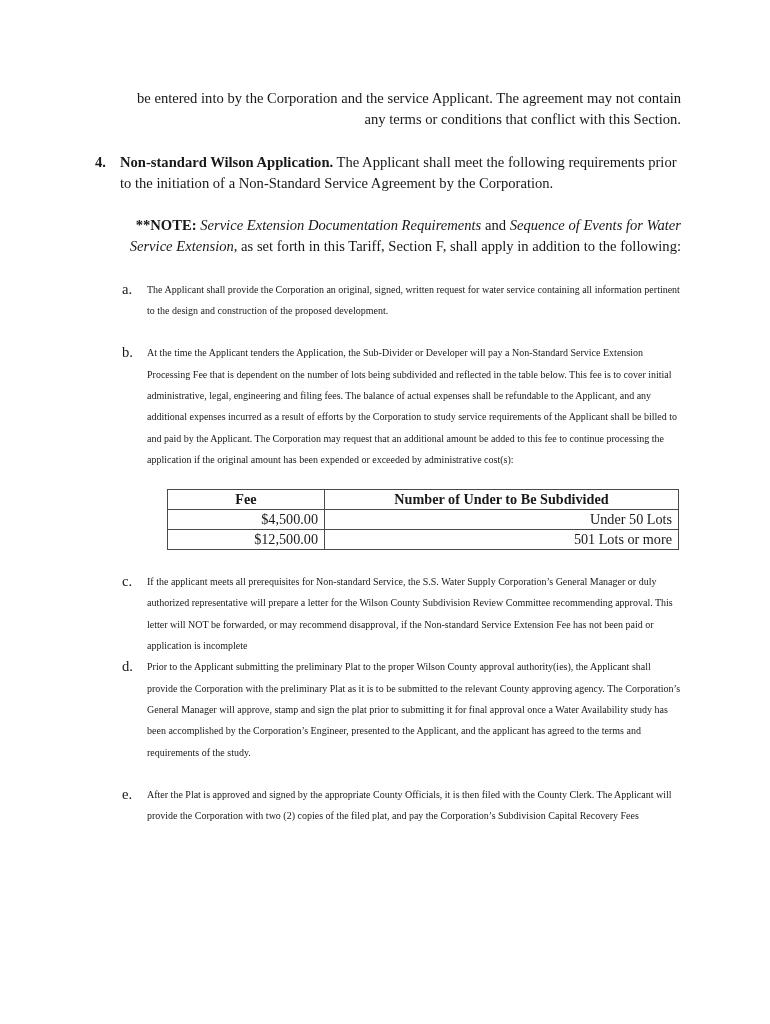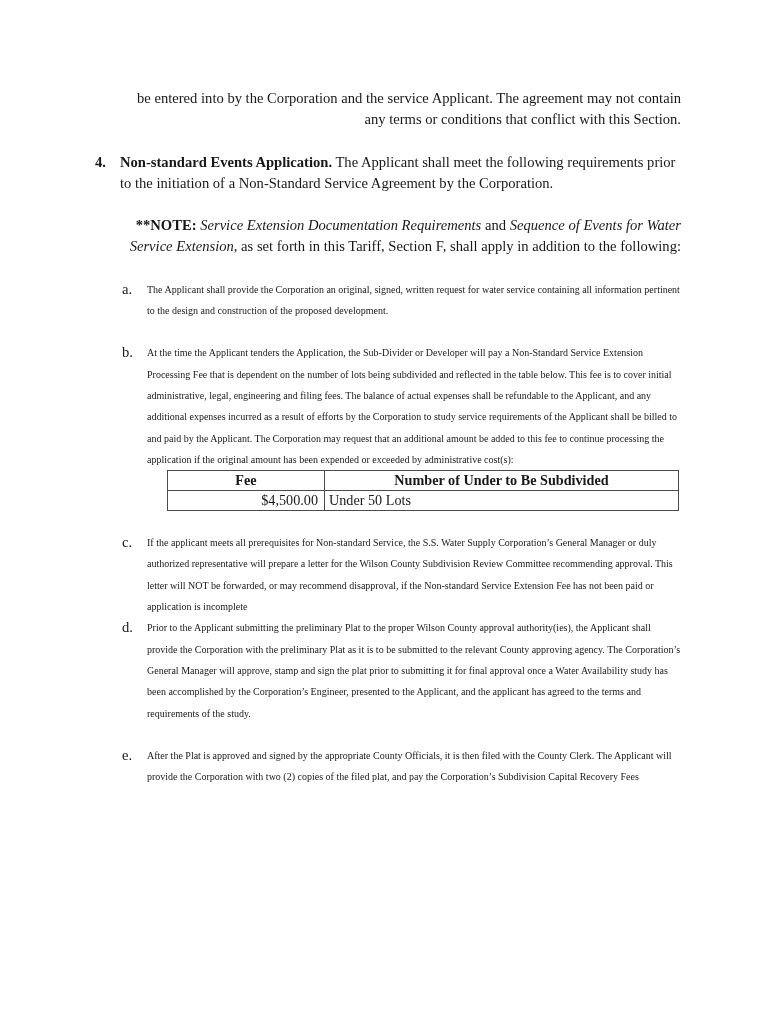--- a/index.html
+++ b/index.html
@@ -98,20 +98,21 @@
   .letteritem .body {
     font-size: 10px;
     line-height: 21.3px;
   }
 
   b, .b { font-weight: bold; }
   i, .i { font-style: italic; }
 
   
   .tablewrap {
+    margin-top: 19px;
     margin-left: 72px;
     width: 472px;
   }
   table.feetable {
     border-collapse: collapse;
     width: 512px;
     font-size: 14.2px;
     border: 1.6px solid #3b3b3b;
   }
   table.feetable th,
@@ -123,36 +124,36 @@
   }
   table.feetable th {
     font-weight: bold;
     text-align: center;
   }
   table.feetable td.fee {
     text-align: right;
     width: 144px;
   }
   table.feetable td.lots {
-    text-align: left;
+    text-align: right;
     padding-left: 4px;
   }
   table.feetable th.fee-h { width: 144px; }
 </style>
 </head>
 <body>
 
 <div class="page">
   <div class="content">
 
     <p class="para cont">be entered into by the Corporation and the service Applicant. The agreement may not contain any terms or conditions that conflict with this Section.</p>
 
     <div class="numitem">
       <span class="marker">4.</span>
-      <div class="body"><b>Non-standard Events Application.</b><span> The Applicant shall meet the following requirements prior to the initiation of a Non-Standard Service Agreement by the Corporation.</span></div>
+      <div class="body"><b>Non-standard Wilson Application.</b><span> The Applicant shall meet the following requirements prior to the initiation of a Non-Standard Service Agreement by the Corporation.</span></div>
     </div>
 
     <div class="noteblk"><b>**NOTE:</b> <i>Service Extension Documentation Requirements</i><span> and </span><i>Sequence of Events for Water Service Extension</i><span>, as set forth in this Tariff, Section F, shall apply in addition to the following:</span></div>
 
     <div class="letteritem">
       <span class="marker">a.</span>
       <div class="body">The Applicant shall provide the Corporation an original, signed, written request for water service containing all information pertinent to the design and construction of the proposed development.</div>
     </div>
 
     <div class="letteritem">
@@ -166,20 +167,24 @@
           <tr>
             <th class="fee-h">Fee</th>
             <th>Number of Under to Be Subdivided</th>
           </tr>
         </thead>
         <tbody>
           <tr>
             <td class="fee">$4,500.00</td>
             <td class="lots">Under 50 Lots</td>
           </tr>
+          <tr>
+            <td class="fee">$12,500.00</td>
+            <td class="lots">501 Lots or more</td>
+          </tr>
         </tbody>
       </table>
     </div>
 
     <div class="letteritem">
       <span class="marker">c.</span>
       <div class="body">If the applicant meets all prerequisites for Non-standard Service, the S.S. Water Supply Corporation’s General Manager or duly authorized representative will prepare a letter for the Wilson County Subdivision Review Committee recommending approval.  This letter will NOT be forwarded, or may recommend disapproval, if the Non-standard Service Extension Fee has not been paid or application is incomplete</div>
     </div>
 
     <div class="letteritem tight">

